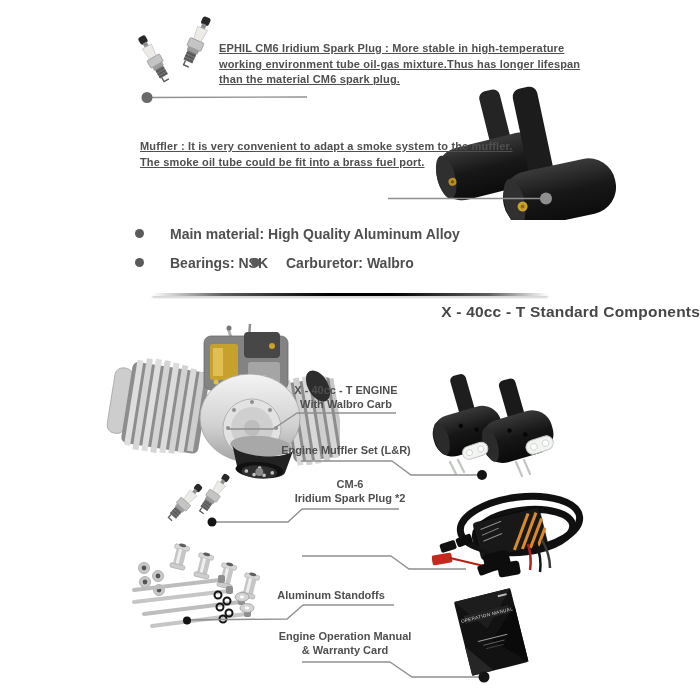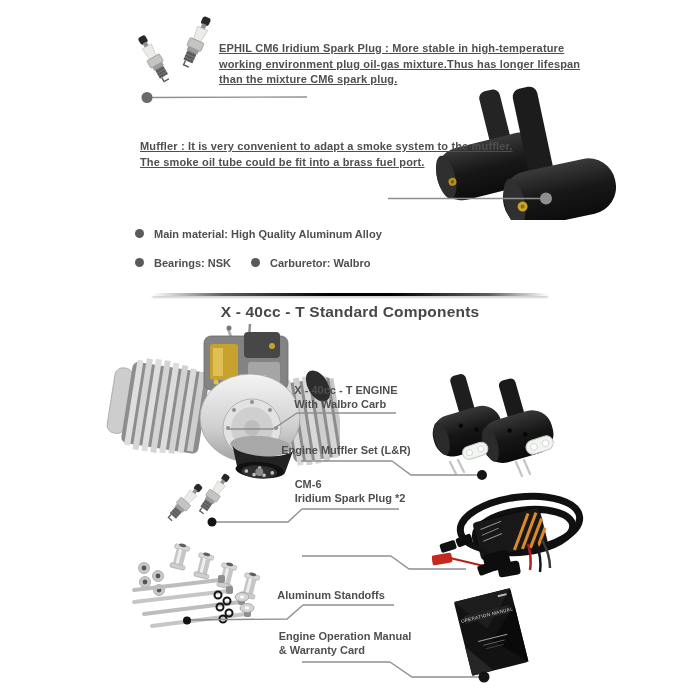--- a/index.html
+++ b/index.html
@@ -4,28 +4,28 @@
 <style>
   * { margin:0; padding:0; box-sizing:border-box; }
   html,body { background:#ffffff; }
   #canvas { position:relative; width:700px; height:700px; background:#ffffff; overflow:hidden;
             font-family:"Liberation Sans", sans-serif; }
   .art { position:absolute; }
   .note { position:absolute; font-size:11px; font-weight:700; color:#4f4f4f;
           line-height:15.6px; letter-spacing:0.15px;text-decoration:underline; }
   .note div { white-space:nowrap; }
   .bullet { position:absolute; width:9px; height:9px; border-radius:50%; background:#5a5a5a; }
-  .spec { position:absolute; font-size:11px; font-weight:700; color:#4f4f4f;
-          white-space:nowrap; line-height:12px; }
+  .spec { position:absolute; font-size:14px; font-weight:700; color:#4f4f4f;
+          white-space:nowrap; line-height:12px;margin-left:16px; }
   .divider { position:absolute; height:3px; border-radius:2px;
     background:linear-gradient(to right, rgba(0,0,0,0) 0%, rgba(40,40,40,0.75) 18%, #000 45%, #000 60%, rgba(40,40,40,0.75) 85%, rgba(0,0,0,0) 100%);
     box-shadow:0 2px 2px rgba(0,0,0,0.18); }
-  .section-title { position:absolute; left:0; width:700px; text-align:center;
+  .section-title { position:absolute; left:0; width:700px; text-align:right;
     font-size:15.5px; font-weight:700; color:#474747; letter-spacing:0.2px; }
-  .comp-label { position:absolute; transform:translateX(-50%); text-align:left;
+  .comp-label { position:absolute; transform:translateX(-50%); text-align:center;
     font-size:11px; font-weight:700; color:#4f4f4f; line-height:13.5px; }
   .comp-label div { white-space:nowrap; }
   #leaders { position:absolute; left:0; top:0; pointer-events:none; }
 </style>
 </head>
 <body>
 
 <div id="canvas">
 
   <svg class="art" style="left:130px;top:8px" width="95" height="92" viewBox="0 0 95 92">
@@ -361,22 +361,22 @@
     <g fill="#141414">
       <circle cx="482" cy="475" r="5"></circle>
       <circle cx="212" cy="522" r="4.5"></circle>
       <circle cx="187" cy="620.5" r="4"></circle>
       <circle cx="484" cy="677" r="5.5"></circle>
     </g>
   </svg>
 
   <div class="note" style="left:219px;top:41px;width:345px">
     <div>EPHIL CM6 Iridium Spark Plug : More stable in high-temperature</div>
-    <div>working environment plug oil-gas mixture.Thus has longer lifespan</div>
-    <div>than the mixture CM6 spark plug.</div>
+    <div>working environment tube oil-gas mixture.Thus has longer lifespan</div>
+    <div>than the material CM6 spark plug.</div>
   </div>
 
   <div class="note" style="left:140px;top:139px;width:340px">
     <div>Muffler : It is very convenient to adapt a smoke system to the muffler.</div>
     <div>The smoke oil tube could be fit into a brass fuel port.</div>
   </div>
 
   <span class="bullet" style="left:135px;top:229px"></span>
   <div class="spec" style="left:154px;top:228px">Main material: High Quality Aluminum Alloy</div>
 

